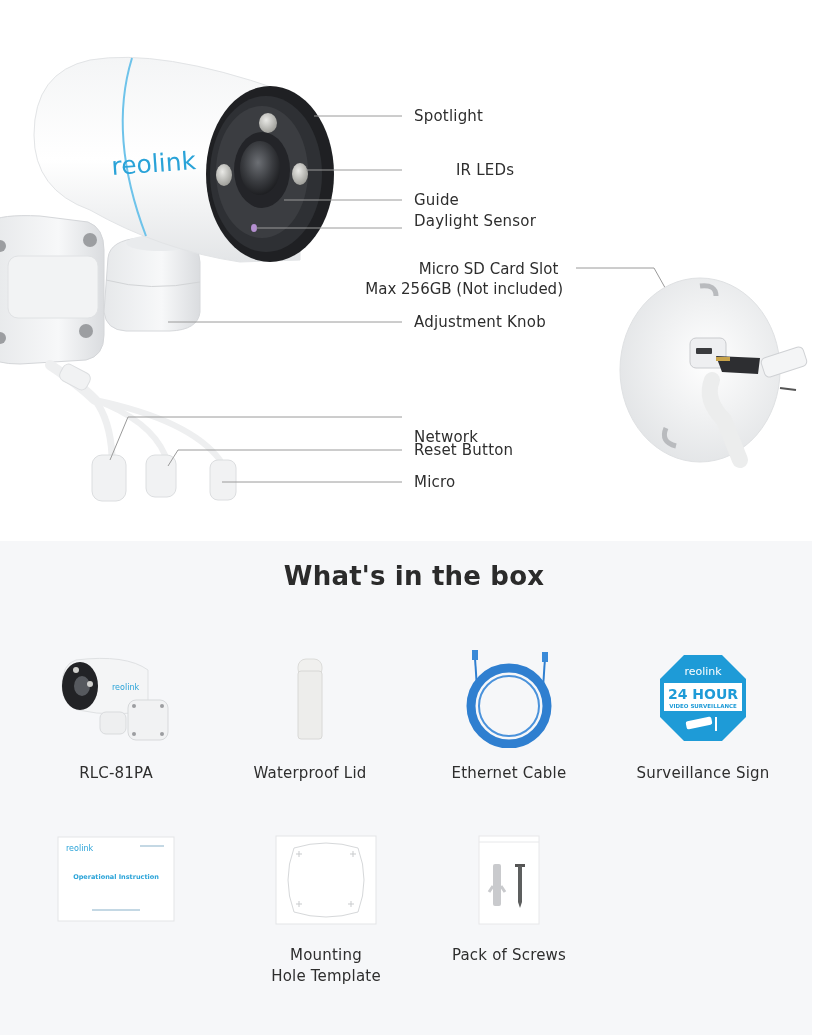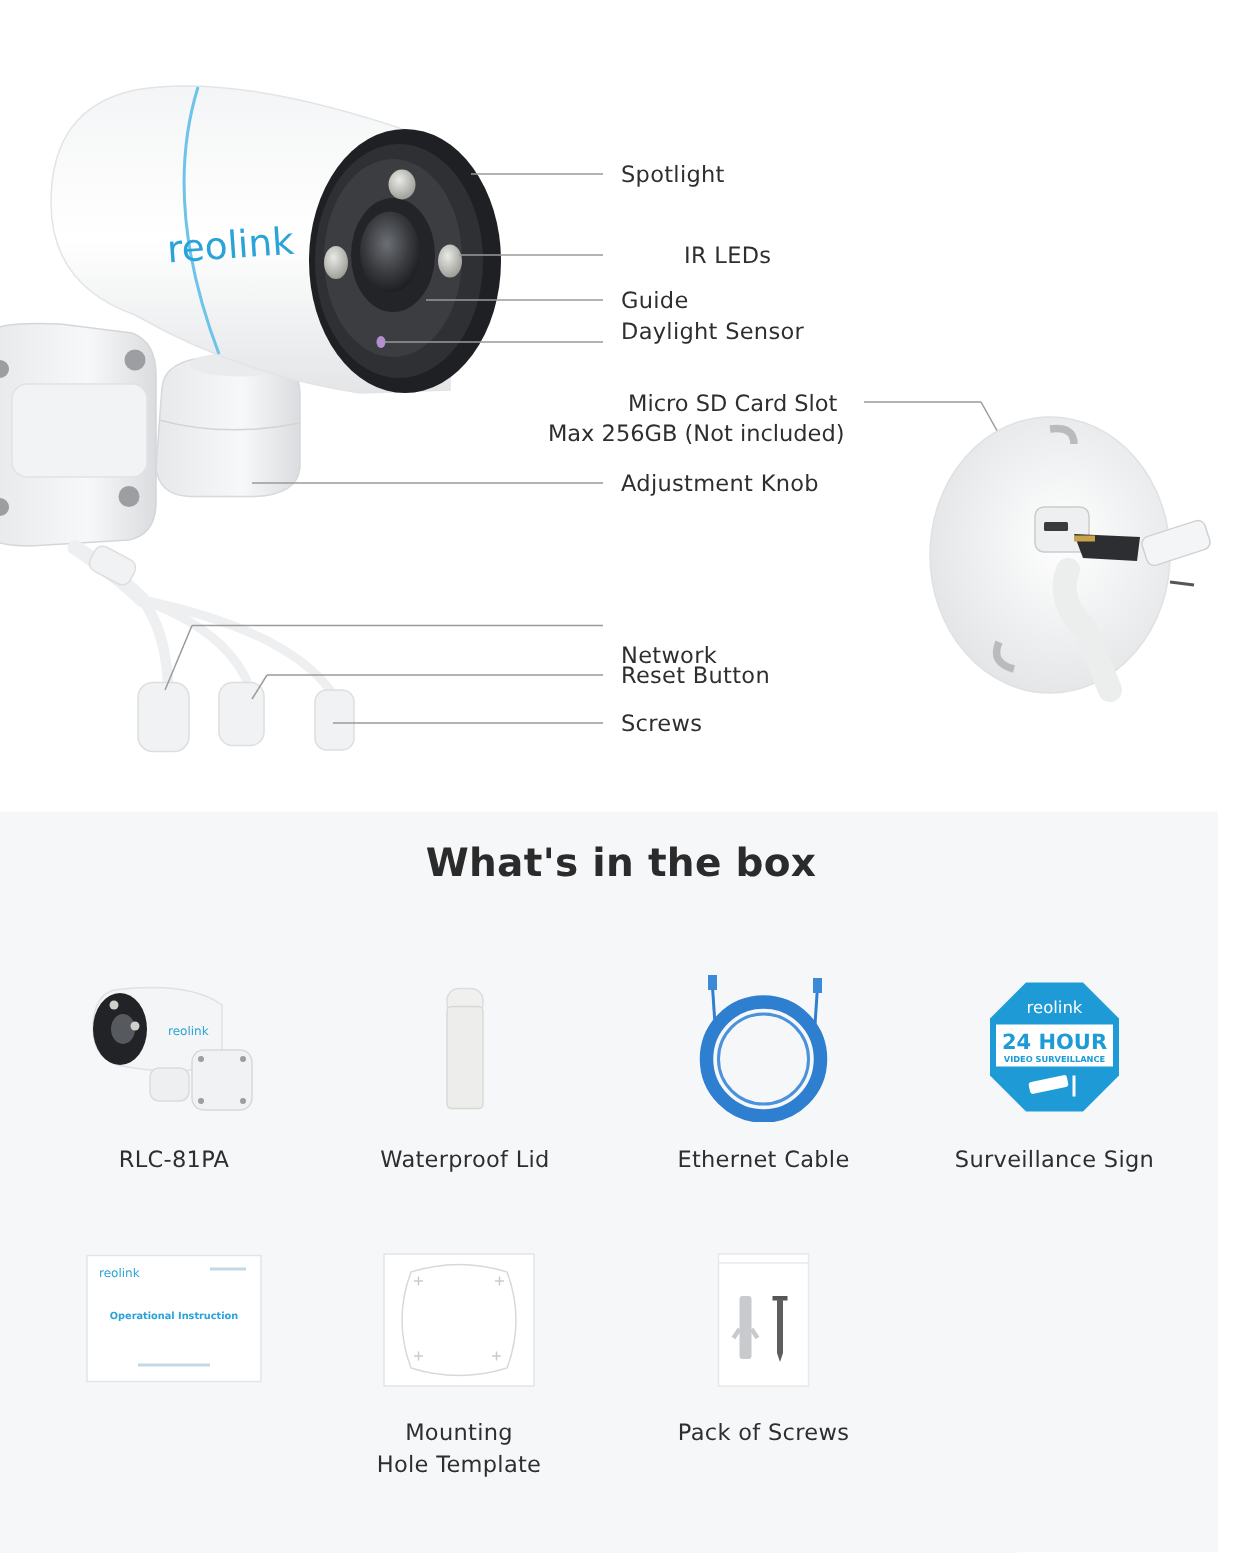--- a/index.html
+++ b/index.html
@@ -127,21 +127,21 @@
   <div class="label" style="left:414px; top:161px;margin-left:42px;">IR LEDs</div>
   <div class="label" style="left:414px; top:191px;">Guide</div>
   <div class="label" style="left:414px; top:212px;">Daylight Sensor</div>
   <div class="sd-label" style="left:340px; top:259px; width:223px;">
     <div style="text-align:center; padding-left:74px;">Micro SD Card Slot</div>
     <div>Max 256GB (Not included)</div>
   </div>
   <div class="label" style="left:414px; top:313px;">Adjustment Knob</div>
   <div class="label" style="left:414px; top:428px;">Network</div>
   <div class="label" style="left:414px; top:441px;text-align:center;">Reset Button</div>
-  <div class="label" style="left:414px; top:473px;">Screws</div>
+  <div class="label" style="left:414px; top:473px;">Micro</div>
 </div>
 
 <div class="box-section">
   <div class="box-title">What's in the box</div>
 
   <div class="item" style="left:16px; top:102px;">
     <div class="thumb">
       <svg width="120" height="100" viewBox="0 0 120 100">
         <path d="M20 12 Q70 6 92 22 L92 62 Q60 70 22 62 Q6 56 6 38 Q6 16 20 12 Z" fill="#f4f5f6" stroke="#dfe1e3"></path>
         <ellipse cx="24" cy="38" rx="18" ry="24" fill="#222326"></ellipse>
@@ -204,21 +204,21 @@
       <svg width="120" height="90" viewBox="0 0 120 90">
         <rect x="2" y="2" width="116" height="84" fill="#ffffff" stroke="#e3e5e7"></rect>
         <text x="10" y="16" font-family="DejaVu Sans, sans-serif" font-size="8" fill="#2aa3d8">reolink</text>
         <rect x="84" y="10" width="24" height="2" fill="#c4d8e4"></rect>
         <text x="60" y="44" text-anchor="middle" font-family="DejaVu Sans, sans-serif" font-weight="bold" font-size="6.5" fill="#2aa3d8">Operational Instruction</text>
         <rect x="36" y="74" width="48" height="2" fill="#c4d8e4"></rect>
       </svg>
     </div>
   </div>
 
-  <div class="item" style="left:206px; top:284px;">
+  <div class="item" style="left:226px; top:284px;">
     <div class="thumb">
       <svg width="104" height="92" viewBox="0 0 104 92">
         <rect x="2" y="2" width="100" height="88" fill="#ffffff" stroke="#e3e5e7"></rect>
         <path d="M20 14 Q52 4 84 14 Q96 46 84 78 Q52 88 20 78 Q8 46 20 14 Z" fill="none" stroke="#d6d8da"></path>
         <g stroke="#c9cbcd" stroke-width="1">
           <line x1="22" y1="20" x2="28" y2="20"></line>
             <line x1="25" y1="17" x2="25" y2="23"></line>
           <line x1="76" y1="20" x2="82" y2="20"></line>
             <line x1="79" y1="17" x2="79" y2="23"></line>
           <line x1="22" y1="70" x2="28" y2="70"></line>

